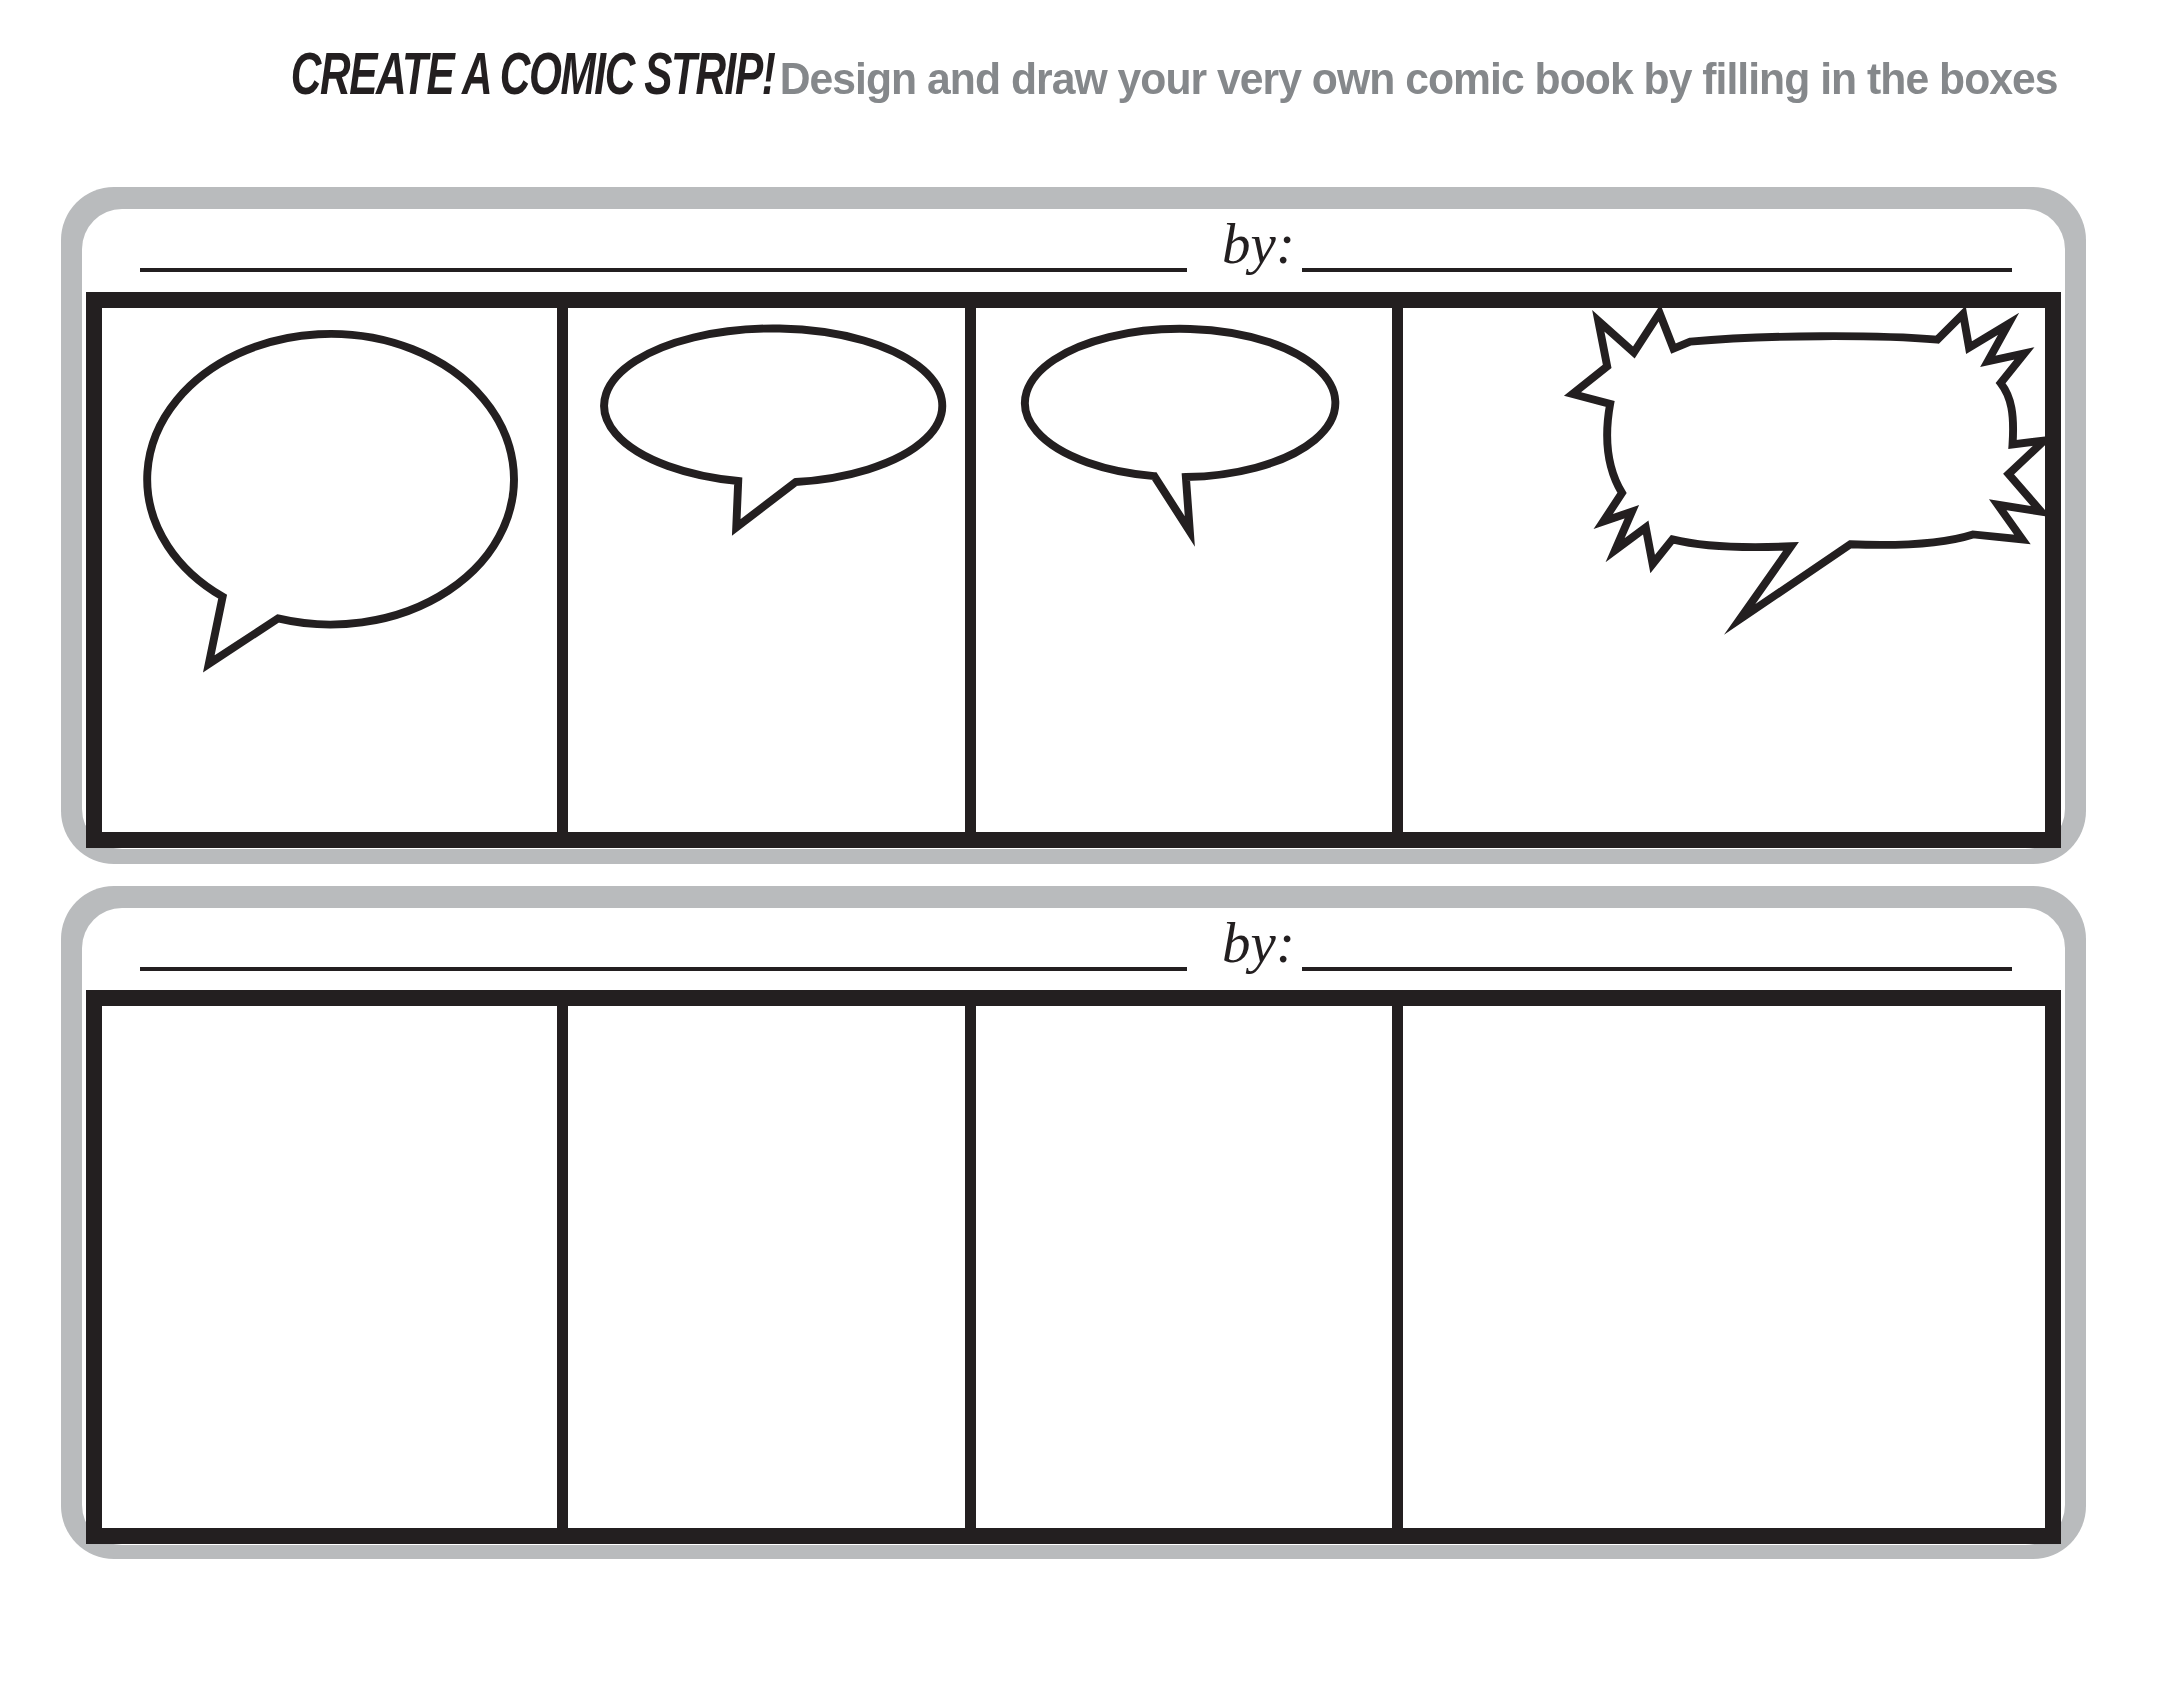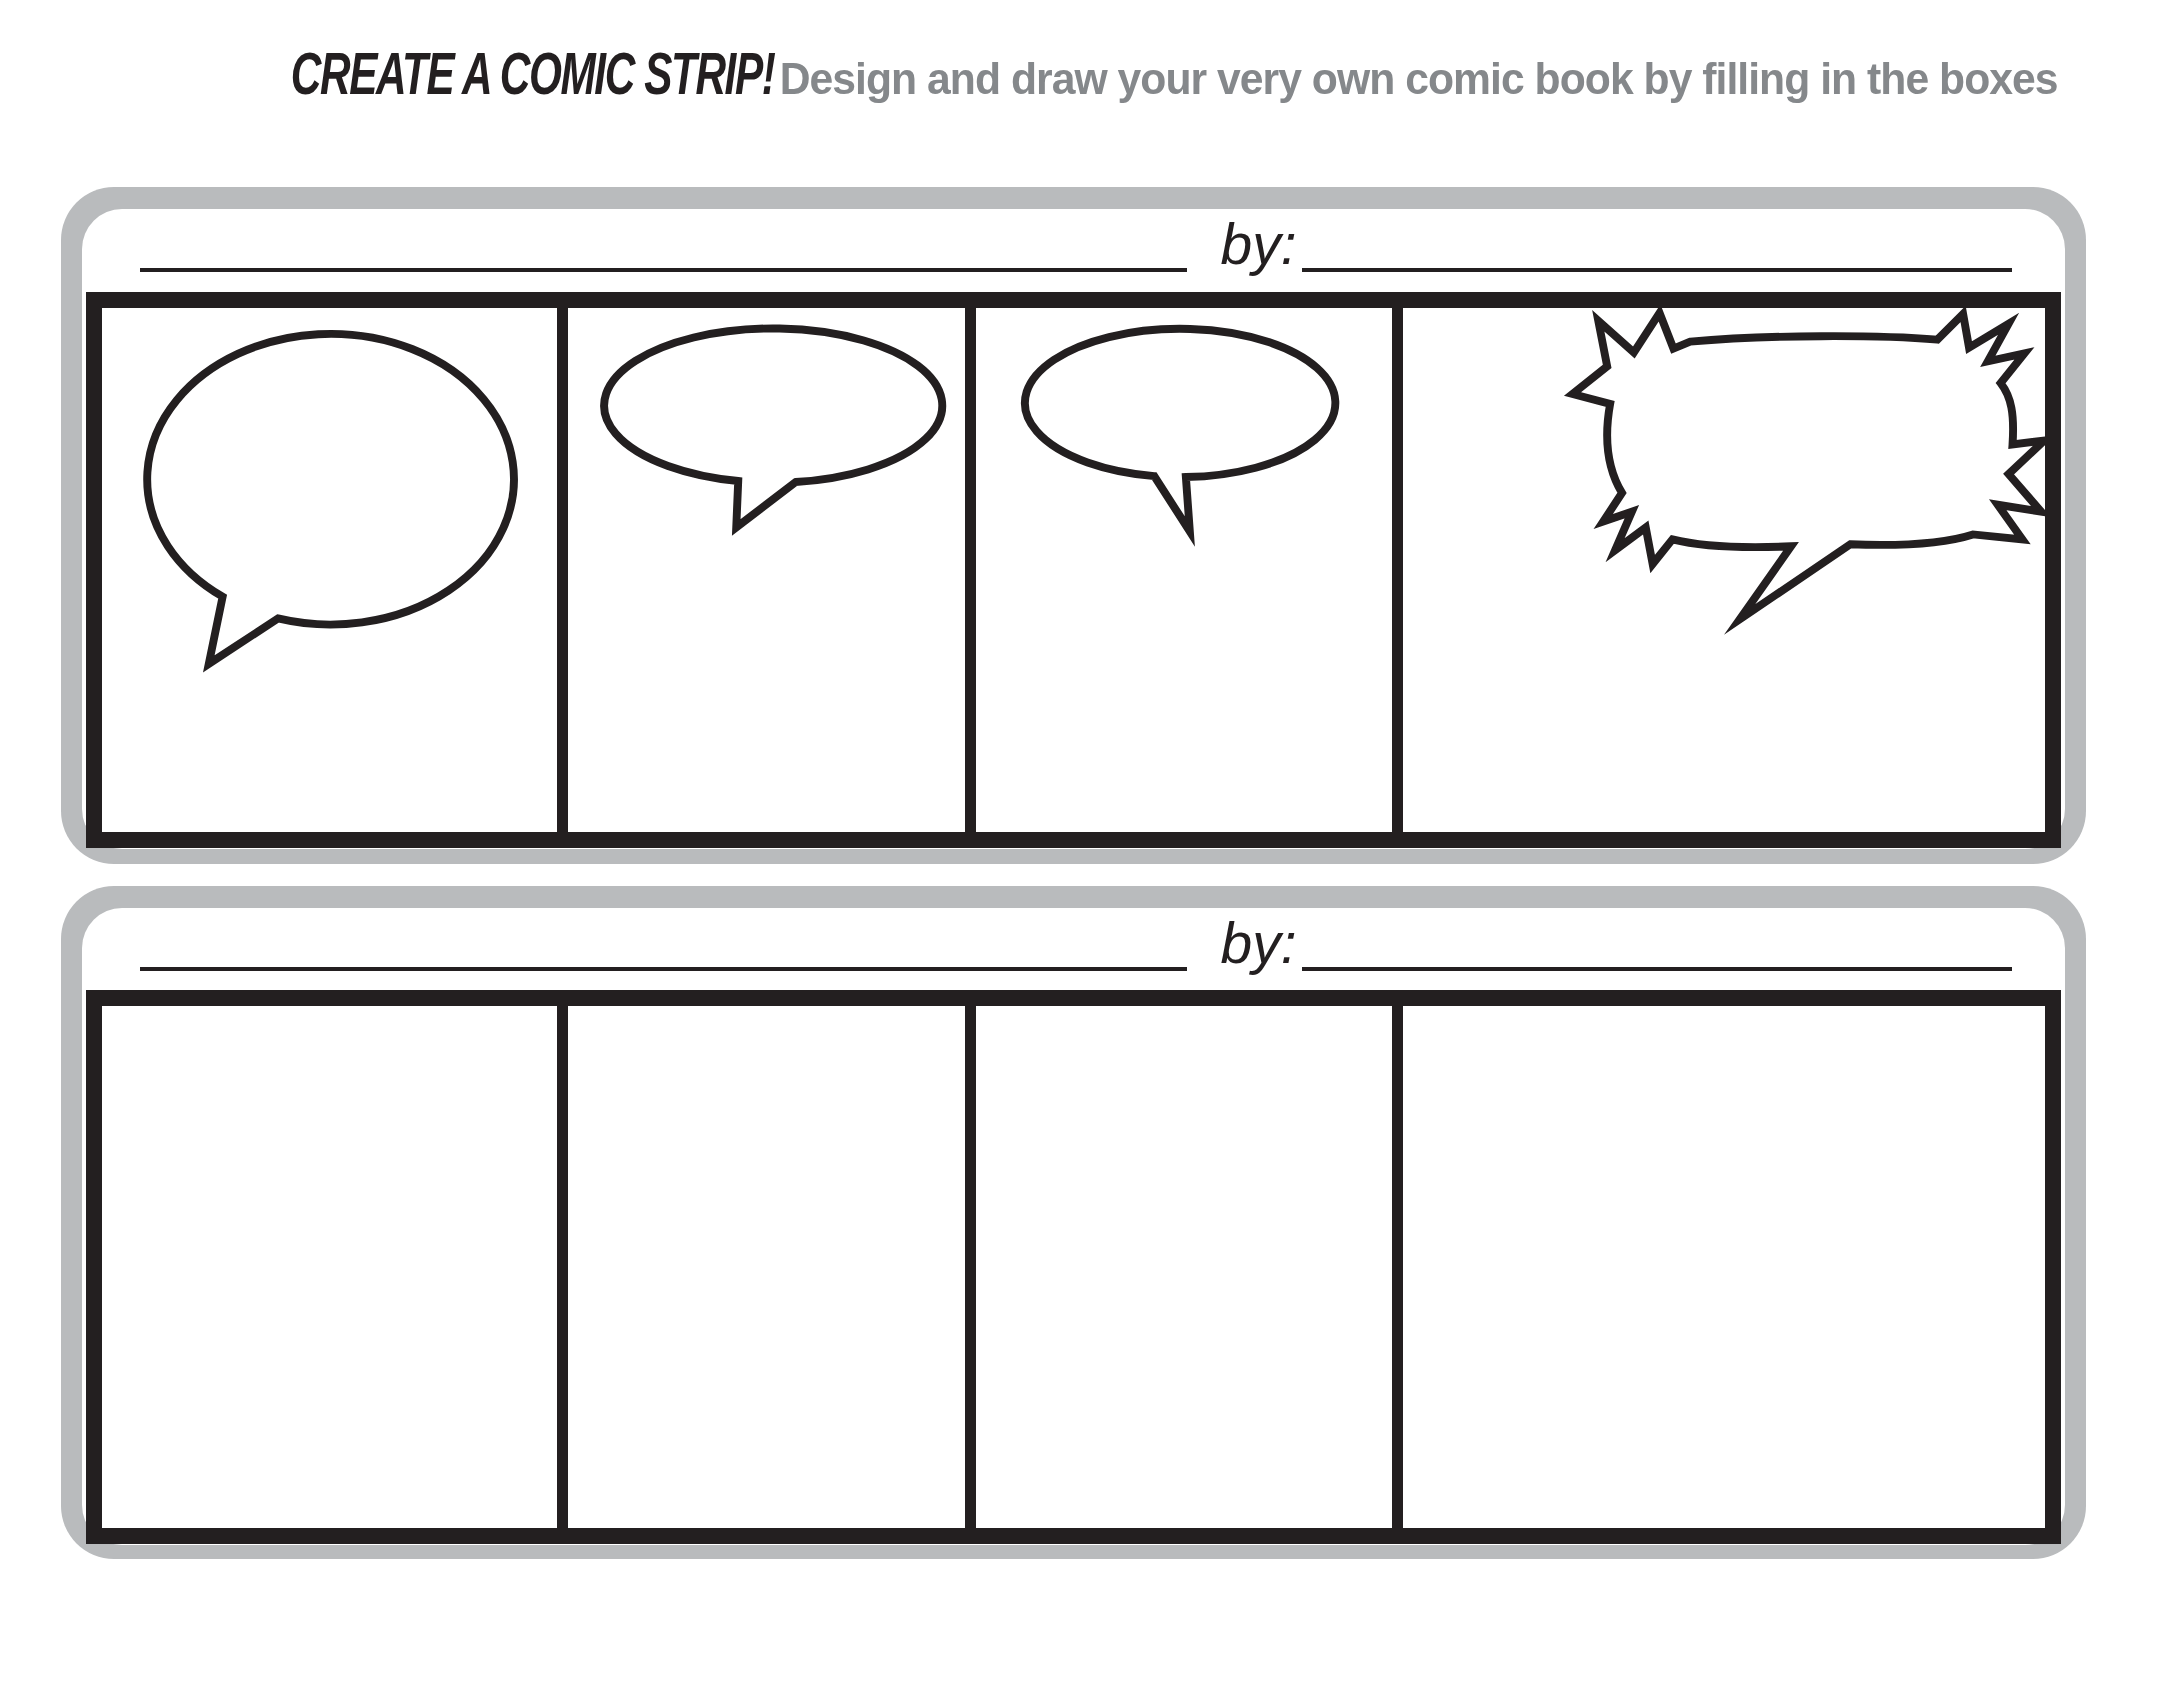--- a/index.html
+++ b/index.html
@@ -22,21 +22,21 @@
   .strip-1{top:187px;height:677px;}
   .strip-2{top:886px;height:673px;}
   .strip-inner{position:absolute;left:21px;top:22px;width:1983px;background:#ffffff;border-radius:40px;}
   .strip-1 .strip-inner{height:640px;}
   .strip-2 .strip-inner{height:637px;}
   
   .blank-line{position:absolute;border-top:4px solid #231f20;height:0;}
   .title-line{left:79px;top:81px;width:1047px;}
   .by-label{
     position:absolute;left:1148px;top:24px;width:99px;color:#231f20;
-    font-size:57px;font-style:italic;letter-spacing:0;text-align:center;
+    font-size:57px;font-style:italic;letter-spacing:0;text-align:center;font-family:Liberation Serif, serif;
   }
   .author-line{left:1241px;top:81px;width:710px;}
   
   .panel-row{
     position:absolute;left:25px;width:1975px;background:#ffffff;
     border:16px solid #231f20;box-sizing:border-box;display:flex;
   }
   .strip-1 .panel-row{top:105px;height:556px;}
   .strip-2 .panel-row{top:104px;height:554px;}
   .panel{position:relative;height:100%;background:#ffffff;}

